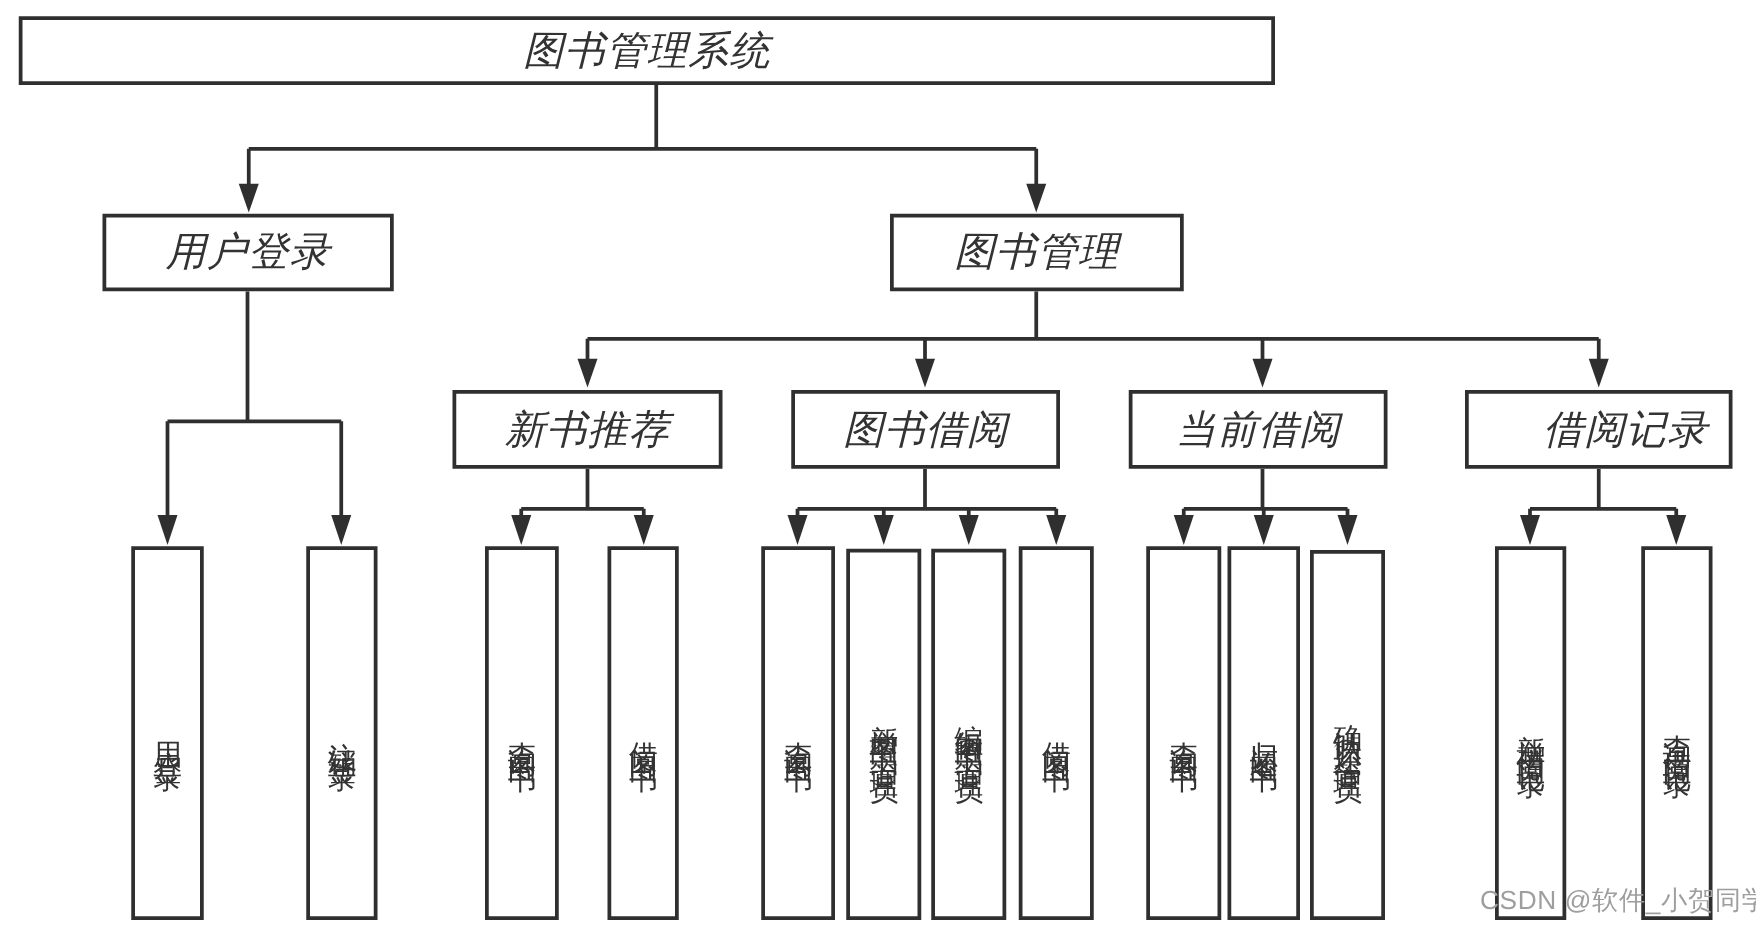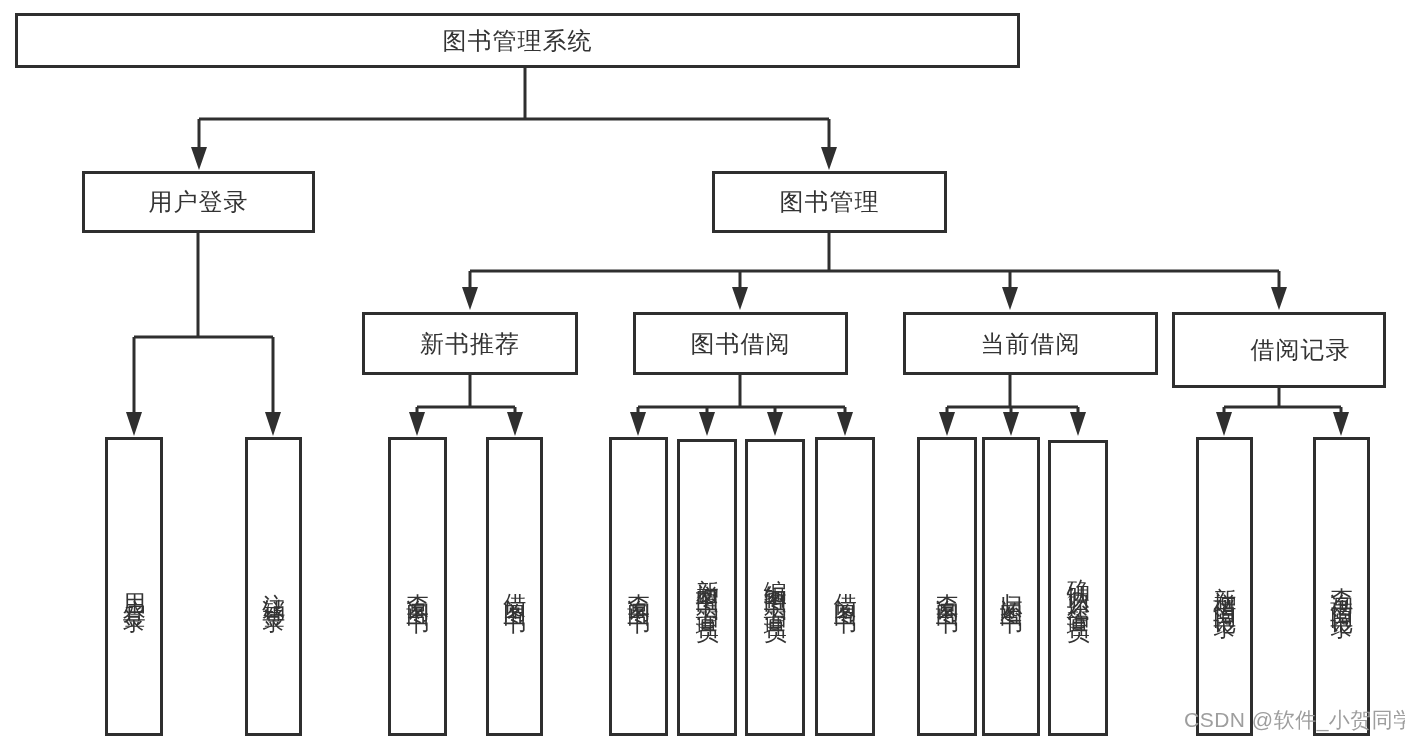--- a/index.html
+++ b/index.html
@@ -16,21 +16,21 @@
   .node {
     position: absolute;
     box-sizing: border-box;
     background: #ffffff;
     border: 3px solid #2f2f2f;
     display: flex;
     align-items: center;
     justify-content: center;
     z-index: 2;
   }
-  .node.h-label { font-size: 24px; letter-spacing: 1px; }
+  .node.h-label { font-size: 32px; letter-spacing: 1px; font-style: italic; }
   .node.leaf .vtext {
     writing-mode: vertical-rl;
     text-orientation: mixed;
     font-size: 23px;
     letter-spacing: 6px;
     line-height: 1.1;
     white-space: nowrap;
   }
   .watermark {
     position: absolute;
@@ -146,24 +146,24 @@
   <div class="node h-label" style="left:712px; top:171px; width:235px; height:62px;align-items:center;">
     <span>图书管理</span>
   </div>
 
   <div class="node h-label" style="left:633px; top:312px; width:215px; height:63px;">
     <span>图书借阅</span>
   </div>
   <div class="node h-label" style="left:362px; top:312px; width:216px; height:63px;">
     <span>新书推荐</span>
   </div>
-  <div class="node h-label" style="left:903px; top:312px; width:255px; height:63px;">
+  <div class="node h-label" style="left:903px; top:312px; width:207px; height:63px;">
     <span>当前借阅</span>
   </div>
-  <div class="node h-label" style="left:1172px; top:312px; width:214px; height:76px;padding-left:43px;">
+  <div class="node h-label" style="left:1172px; top:312px; width:214px; height:63px;padding-left:43px;">
     <span>借阅记录</span>
   </div>
 
   <div class="node leaf" style="left:105px; top:437px; width:58px; height:299px;">
     <span class="vtext">用户登录</span>
   </div>
   <div class="node leaf" style="left:245px; top:437px; width:57px; height:299px;">
     <span class="vtext">注销登录</span>
   </div>
 

